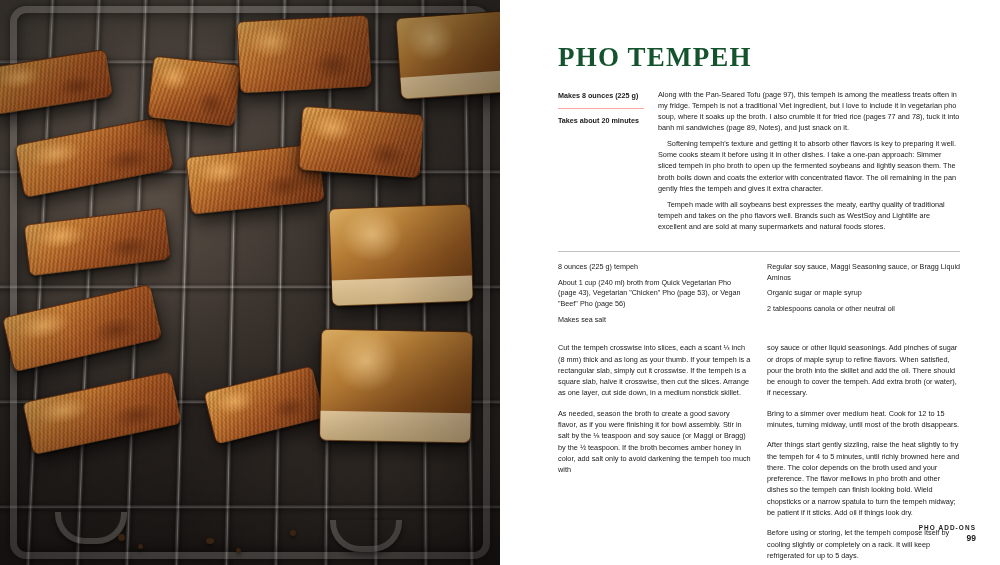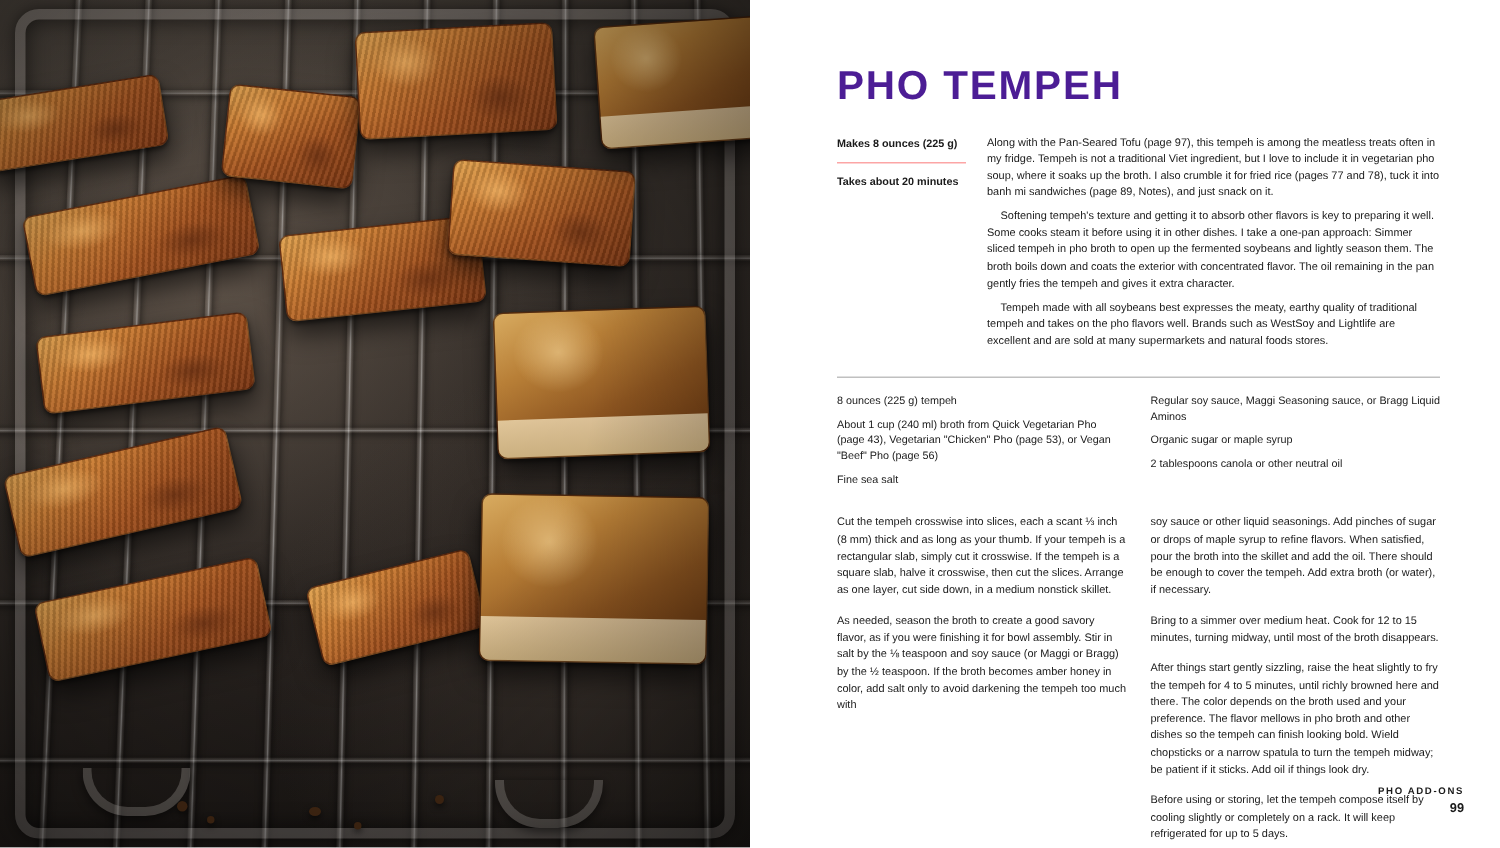--- a/index.html
+++ b/index.html
@@ -123,25 +123,25 @@
   
   .text-page {
     position: relative;
     width: 500px;
     height: 565px;
     background: #ffffff;
     box-sizing: border-box;
     padding: 40px 40px 34px 58px;
   }
   .recipe-title {
-    font-family: Liberation Sans, sans-serif;
+    font-family: Liberation Serif, serif;
     font-weight: bold;
     font-size: 27px;
     letter-spacing: 1.2px;
-    color: #4c1d95;
+    color: #14532d;
     margin: 4px 0 18px 0;
     line-height: 1;
   }
 
   .intro-block {
     display: flex;
     gap: 14px;
     align-items: flex-start;
   }
   .yield-col {
@@ -307,21 +307,21 @@
         <p class="ind">Tempeh made with all soybeans best expresses the meaty, earthy quality of traditional tempeh and takes on the pho flavors well. Brands such as WestSoy and Lightlife are excellent and are sold at many supermarkets and natural foods stores.</p>
       </div>
     </div>
 
     <hr class="rule">
 
     <div class="ingredients">
       <div class="ing-col">
         <div class="ing">8 ounces (225 g) tempeh</div>
         <div class="ing">About 1 cup (240 ml) broth from Quick Vegetarian Pho (page 43), Vegetarian "Chicken" Pho (page 53), or Vegan "Beef" Pho (page 56)</div>
-        <div class="ing">Fine sea salt</div>
+        <div class="ing">Makes sea salt</div>
       </div>
       <div class="ing-col">
         <div class="ing">Regular soy sauce, Maggi Seasoning sauce, or Bragg Liquid Aminos</div>
         <div class="ing">Organic sugar or maple syrup</div>
         <div class="ing">2 tablespoons canola or other neutral oil</div>
       </div>
     </div>
 
     <div class="columns">
       <div class="col">

